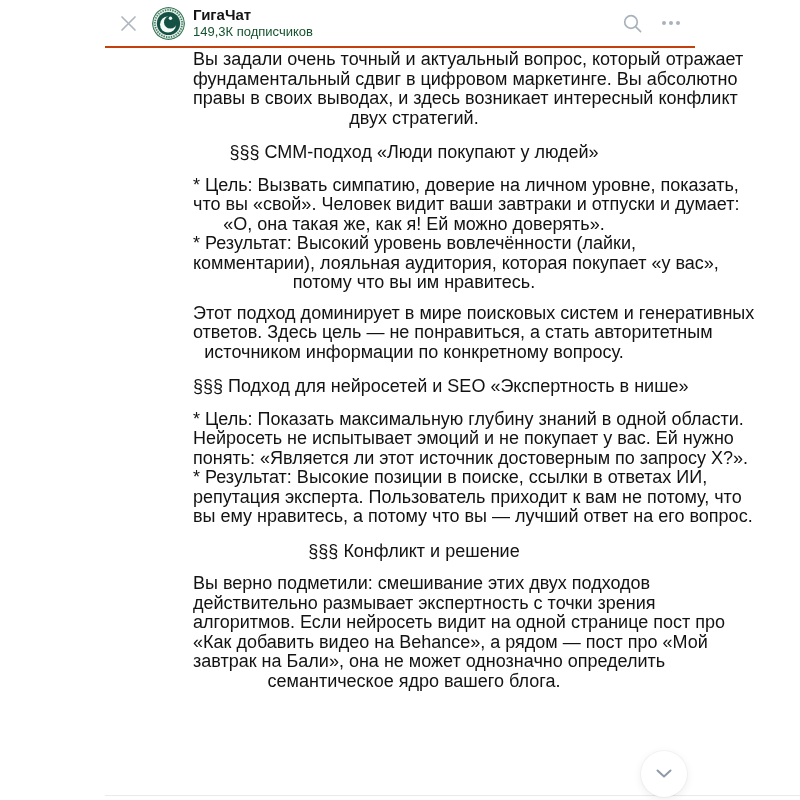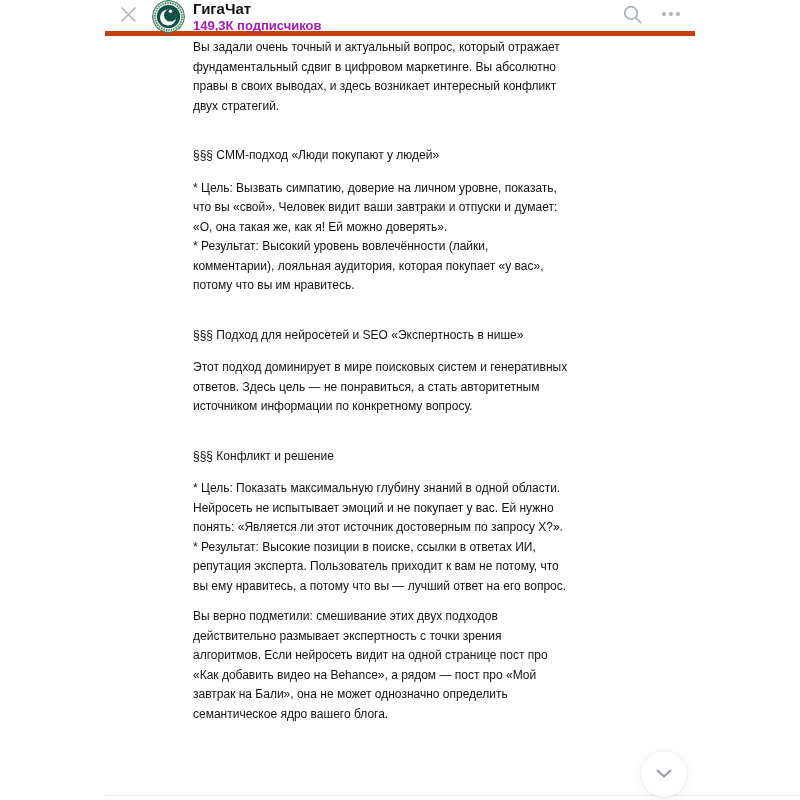--- a/index.html
+++ b/index.html
@@ -11,24 +11,24 @@
     overflow: hidden;
     font-family: "Liberation Sans", "DejaVu Sans", sans-serif;
   }
   .panel {
     position: absolute;
     left: 105px;
     top: 0;
     width: 590px;
   }
   .topbar {
-    height: 36px;
+    height: 48px;
     display: flex;
-    align-items: flex-start;
-    border-bottom: 5px solid #c2410c;
+    align-items: center;
+    border-bottom: 2px solid #c2410c;
     background: #fff;
     box-sizing: border-box;
   }
   .icon-btn {
     background: none;
     border: 0;
     padding: 0;
     width: 28px;
     height: 28px;
     display: flex;
@@ -53,43 +53,43 @@
   }
   .chat-title {
     font-size: 15px;
     line-height: 18px;
     font-weight: 700;
     color: #141414;
   }
   .chat-subtitle {
     font-size: 13px;
     line-height: 16px;
-    color: #a21caf;
-    font-weight: bold;
+    color: #14532d;
   }
   .spacer { flex: 1; }
   .search-btn { margin-right: 11px; }
   .more-btn { margin-right: 10px; }
   .dots { display: flex; gap: 3px; }
   .dots i {
     width: 4px; height: 4px; border-radius: 50%;
     background: #a9b2bc; display: block;
   }
   .content {
     padding: 2px 60px 0 88px;
     color: #121212;
   }
   .para {
-    font-size: 12px;
+    font-size: 18px;
     line-height: 19.5px;
     margin: 0 0 11px 0;
     white-space: pre;
+    text-align: center;
   }
   .head {
-    margin: 30px 0 13px 0;
+    margin: 15px 0 13px 0;
   }
   .bottom-divider {
     position: absolute;
     left: 105px;
     right: 0;
     top: 795px;
     height: 1px;
     background: #e9eaee;
   }
   .scroll-down {
@@ -160,31 +160,31 @@
 фундаментальный сдвиг в цифровом маркетинге. Вы абсолютно
 правы в своих выводах, и здесь возникает интересный конфликт
 двух стратегий.</p>
     <p class="para head">§§§ СММ-подход «Люди покупают у людей»</p>
     <p class="para">* Цель: Вызвать симпатию, доверие на личном уровне, показать,
 что вы «свой». Человек видит ваши завтраки и отпуски и думает:
 «О, она такая же, как я! Ей можно доверять».
 * Результат: Высокий уровень вовлечённости (лайки,
 комментарии), лояльная аудитория, которая покупает «у вас»,
 потому что вы им нравитесь.</p>
-    <p class="para head">§§§ Подход для нейросетей и SEO «Экспертность в нише»</p>
     <p class="para">Этот подход доминирует в мире поисковых систем и генеративных
 ответов. Здесь цель — не понравиться, а стать авторитетным
 источником информации по конкретному вопросу.</p>
-    <p class="para head">§§§ Конфликт и решение</p>
+    <p class="para head">§§§ Подход для нейросетей и SEO «Экспертность в нише»</p>
     <p class="para">* Цель: Показать максимальную глубину знаний в одной области.
 Нейросеть не испытывает эмоций и не покупает у вас. Ей нужно
 понять: «Является ли этот источник достоверным по запросу X?».
 * Результат: Высокие позиции в поиске, ссылки в ответах ИИ,
 репутация эксперта. Пользователь приходит к вам не потому, что
 вы ему нравитесь, а потому что вы — лучший ответ на его вопрос.</p>
+    <p class="para head">§§§ Конфликт и решение</p>
     <p class="para">Вы верно подметили: смешивание этих двух подходов
 действительно размывает экспертность с точки зрения
 алгоритмов. Если нейросеть видит на одной странице пост про
 «Как добавить видео на Behance», а рядом — пост про «Мой
 завтрак на Бали», она не может однозначно определить
 семантическое ядро вашего блога.</p>
   </div>
 
 </div>
 

